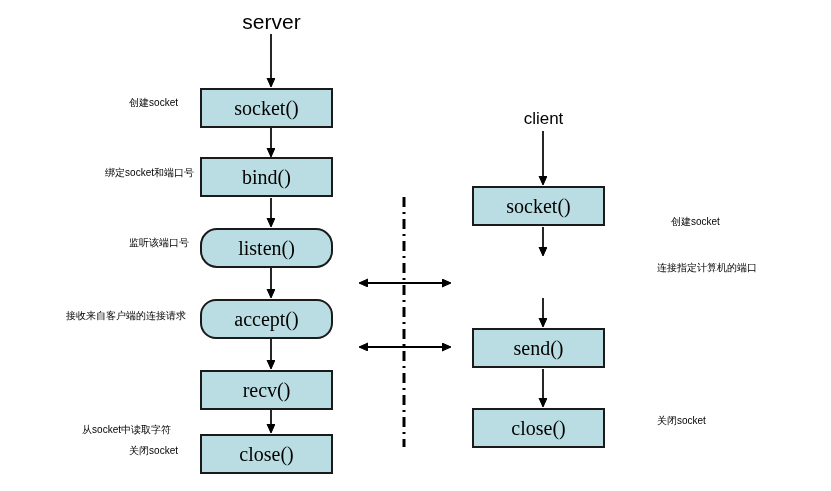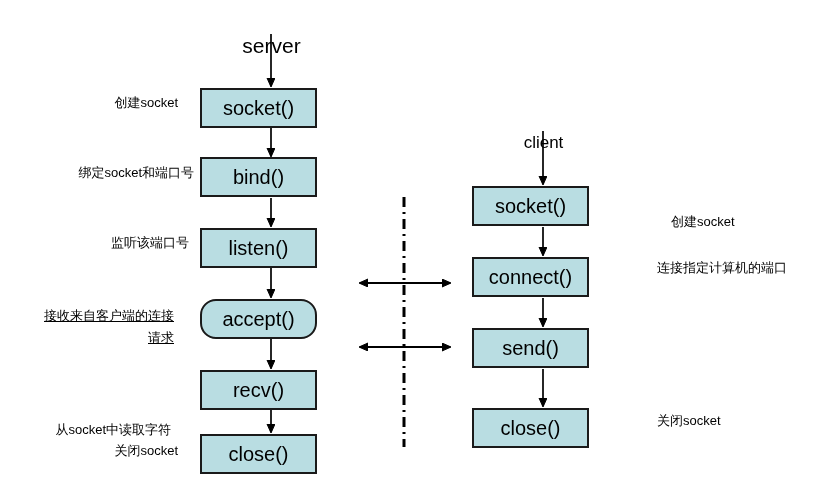--- a/index.html
+++ b/index.html
@@ -8,30 +8,30 @@
     --line-color:#000000;
     --text-color:#000000;
   }
   html,body{margin:0;padding:0;background:#ffffff;}
   .canvas{
     position:relative;width:831px;height:491px;background:#ffffff;
     font-family:"Liberation Sans","DejaVu Sans",sans-serif;
     color:var(--text-color);overflow:hidden;
   }
   .connectors{position:absolute;left:0;top:0;width:831px;height:491px;}
-  .flow-title{position:absolute;text-align:center;font-size:21px;color:var(--text-color);white-space:nowrap;margin-top:24px;}
+  .flow-title{position:absolute;text-align:center;font-size:21px;color:var(--text-color);white-space:nowrap;}
   .flow-title.client{font-size:17px;}
   .box{
-    position:absolute;box-sizing:border-box;width:117px;height:40px;
+    position:absolute;box-sizing:border-box;width:133px;height:40px;
     background:var(--box-fill);border:2px solid var(--box-border);
-    text-align:center;line-height:36px;font-size:20px;color:var(--text-color);
+    text-align:center;line-height:36px;font-size:20px;color:var(--text-color);font-family:Liberation Serif, serif;
   }
   .col-server{left:200px;}
   .col-client{left:472px;}
-  .ann{position:absolute;font-size:13px;line-height:22px;color:var(--text-color);}
+  .ann{position:absolute;font-size:10px;line-height:22px;color:var(--text-color);}
   .ann-left{text-align:right;}
   .ann-right{text-align:left;}
   svg line,svg path{stroke:var(--line-color);}
   svg .ah-fill{fill:var(--line-color);}
 </style>
 </head>
 <body>
 
 <div class="canvas">
 
@@ -62,34 +62,33 @@
 
     <path d="M360,283 H450" fill="none" stroke-width="2.2" marker-start="url(#ah)" marker-end="url(#ah)"></path>
     <path d="M360,347 H450" fill="none" stroke-width="2.2" marker-start="url(#ah)" marker-end="url(#ah)"></path>
   </svg>
 
   <div class="flow-title" style="left:200px;top:10px;width:143px;">server</div>
   <div class="flow-title client" style="left:472px;top:109px;width:143px;">client</div>
 
   <div class="box col-server" style="top:88px;">socket()</div>
   <div class="box col-server" style="top:157px;">bind()</div>
-  <div class="box col-server" style="top:228px;">listen()</div>
+  <div class="box col-server" style="top:228px;border-radius:17px;">listen()</div>
   <div class="box col-server" style="top:299px;border-radius:16px;">accept()</div>
   <div class="box col-server" style="top:370px;">recv()</div>
   <div class="box col-server" style="top:434px;">close()</div>
 
   <div class="box col-client" style="top:186px;">socket()</div>
-  <div class="box col-client" style="top:257px;">connect()</div>
   <div class="box col-client" style="top:328px;">send()</div>
   <div class="box col-client" style="top:408px;">close()</div>
 
   <div class="ann ann-left" style="left:0;top:92px;width:178px;">创建socket</div>
   <div class="ann ann-left" style="left:0;top:162px;width:194px;">绑定socket和端口号</div>
   <div class="ann ann-left" style="left:0;top:232px;width:189px;">监听该端口号</div>
-  <div class="ann ann-left" style="left:34px;top:305px;width:140px;text-decoration:underline;">接收来自客户端的连接请求</div>
+  <div class="ann ann-left" style="left:46px;top:305px;width:140px;">接收来自客户端的连接请求</div>
   <div class="ann ann-left" style="left:0;top:378px;width:171px;margin-top:41px;">从socket中读取字符</div>
   <div class="ann ann-left" style="left:0;top:440px;width:178px;">关闭socket</div>
 
   <div class="ann ann-right" style="left:671px;top:211px;width:150px;">创建socket</div>
   <div class="ann ann-right" style="left:657px;top:257px;width:140px;">连接指定计算机的端口</div>
   <div class="ann ann-right" style="left:657px;top:410px;width:150px;">关闭socket</div>
 
 </div>
 
 </body></html>

